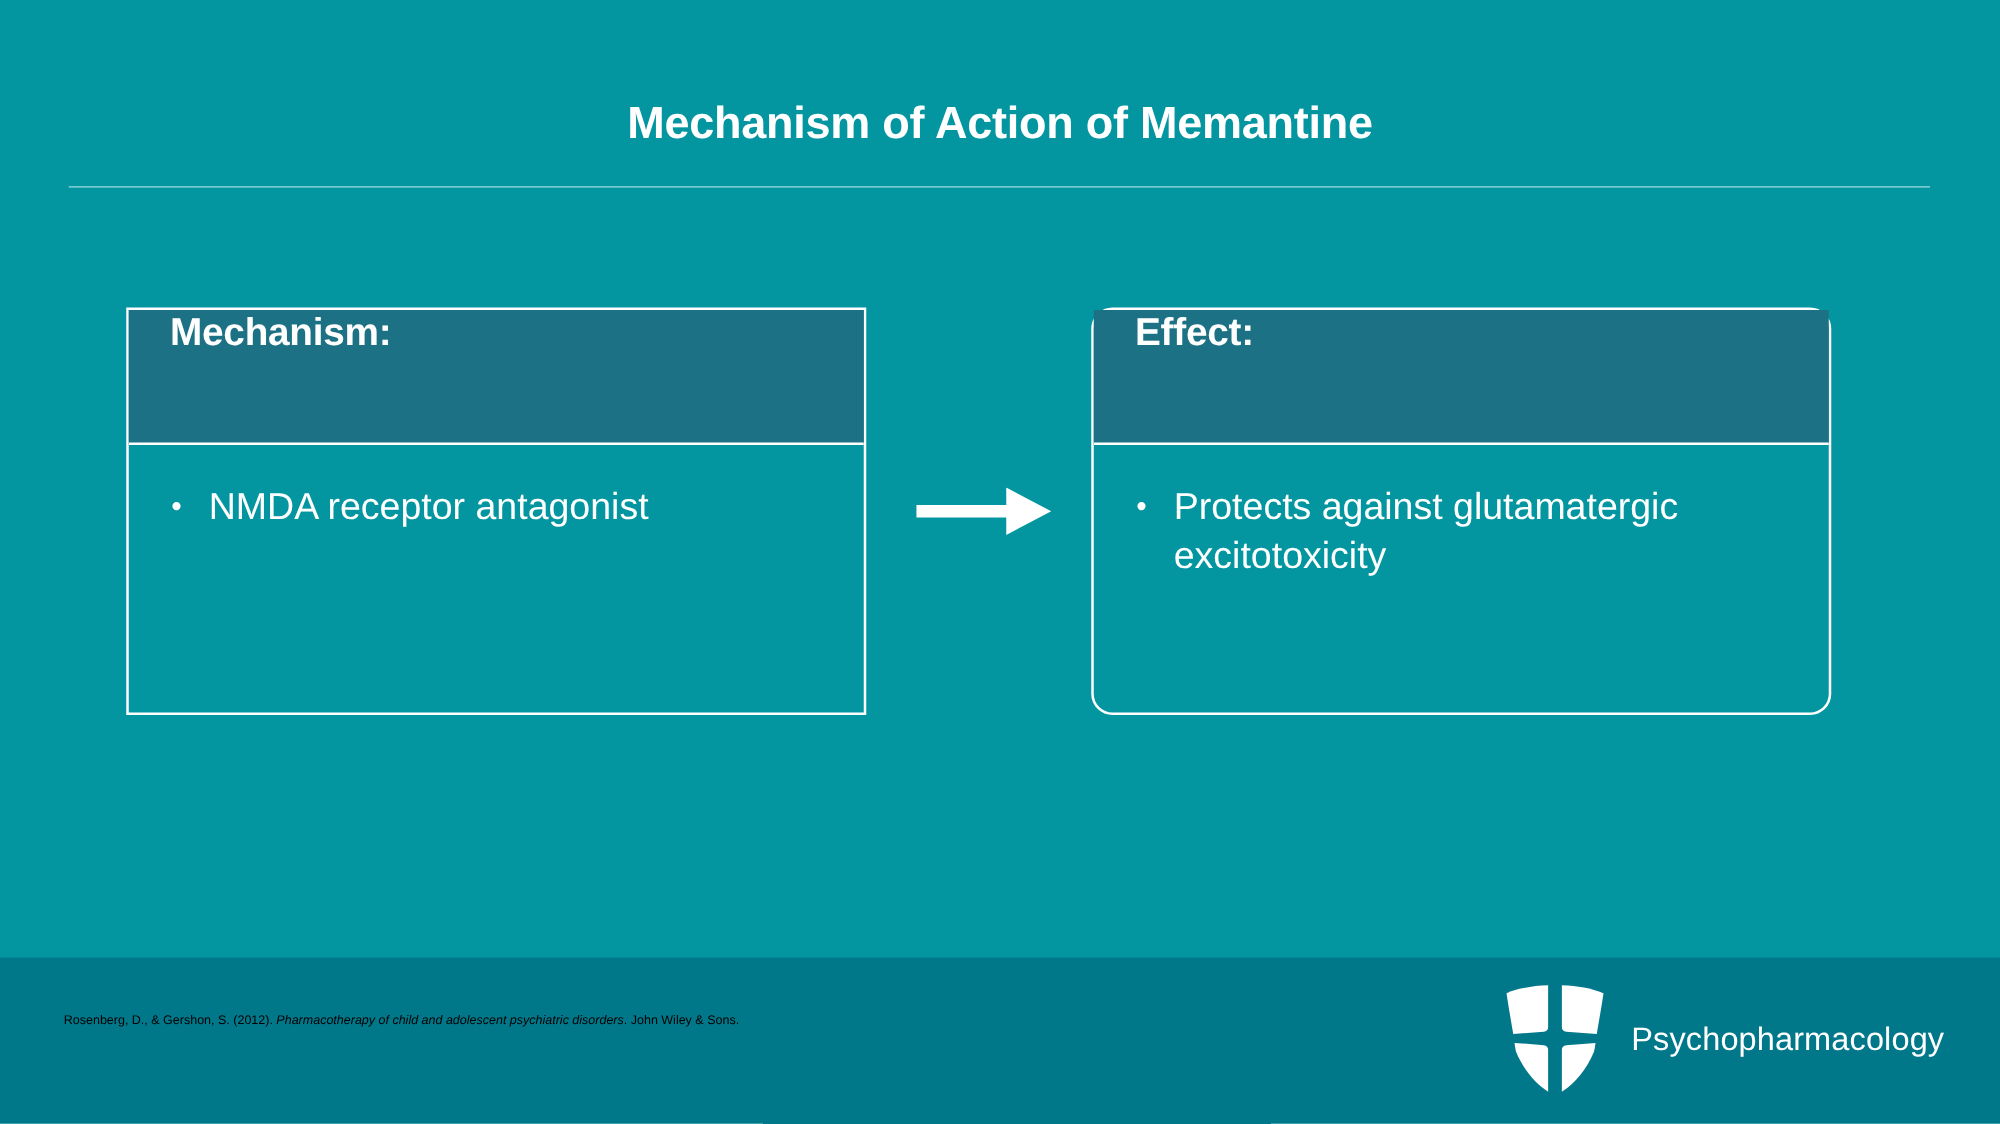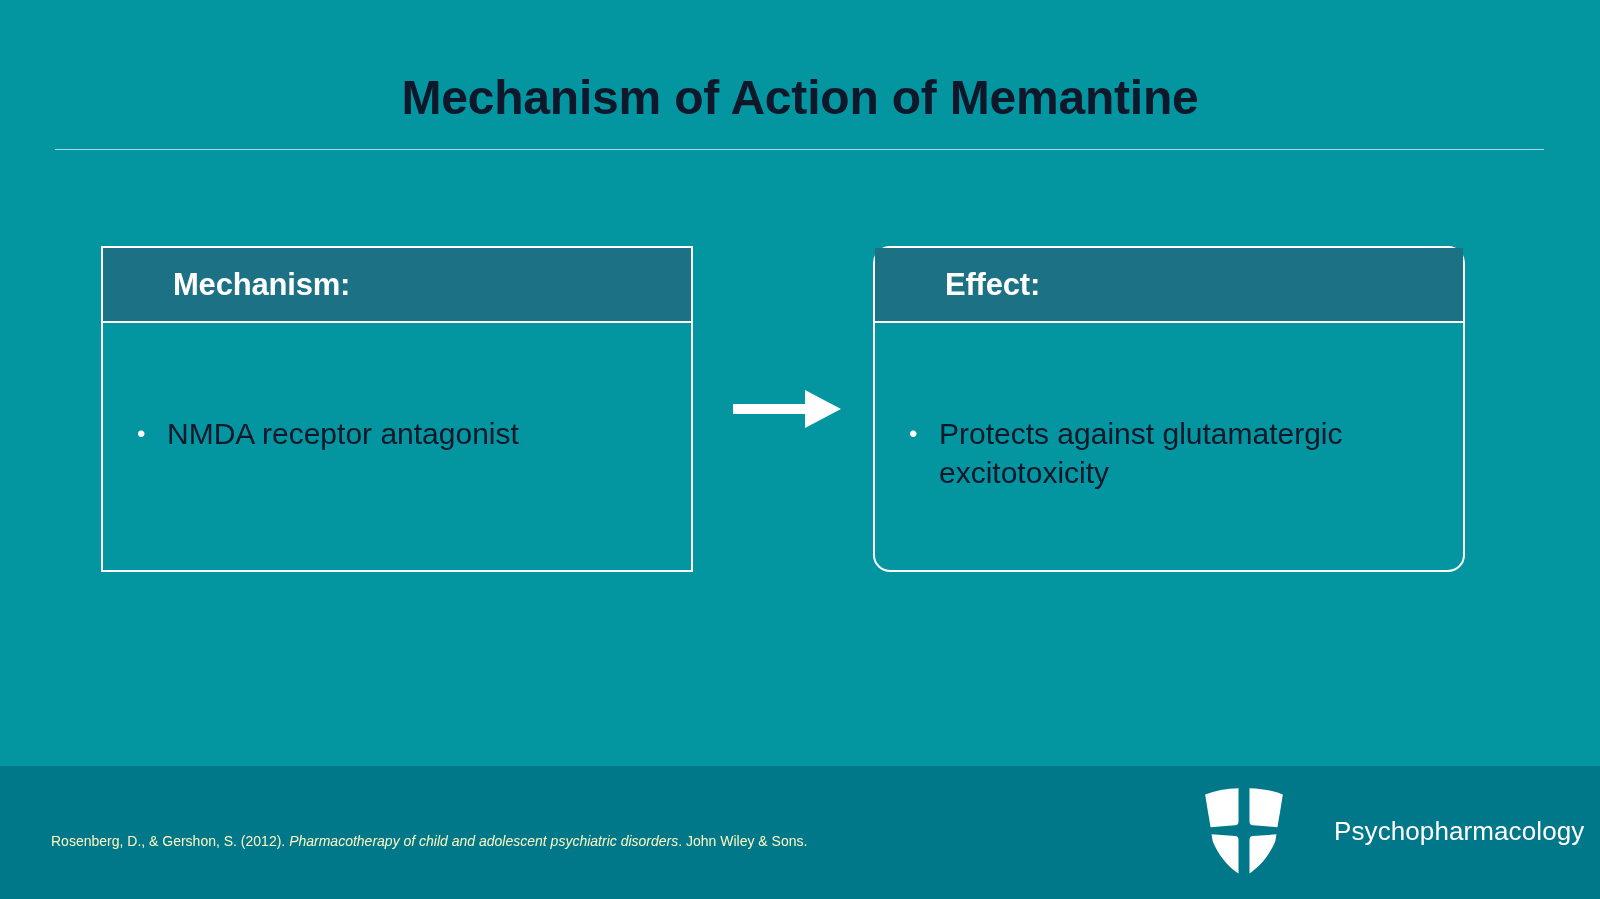--- a/index.html
+++ b/index.html
@@ -18,22 +18,22 @@
     -webkit-font-smoothing: antialiased;
   }
 
   
   .title {
     position: absolute;
     left: 0;
     top: 66px;
     width: 1600px;
     text-align: center;
-    color: #0f172a;
-    font-size: 48px;
+    color: #ffffff;
+    font-size: 36px;
     font-weight: bold;
     letter-spacing: -0.2px;
     line-height: 64px;
     white-space: nowrap;
   }
   .title-rule {
     position: absolute;
     left: 55px;
     top: 149px;
     width: 1489px;
@@ -49,27 +49,26 @@
     background: #0496a0;
   }
   .box-left  { left: 101px;  top: 246px; width: 592px; height: 326px; }
   .box-right { left: 873px;  top: 246px; width: 592px; height: 326px; border-radius: 17px; }
 
   .box-head {
     position: absolute;
     left: 0;
     top: 0;
     right: 0;
-    height: 75px;
+    height: 108px;
     background: #1d7184;
     border-bottom: 2px solid #ffffff;
     box-sizing: border-box;
     display: flex;
-    align-items: center;
-    padding-left: 37px;
+    align-items: flex-start;
   }
   .box-head-label {
     color: #ffffff;
     font-size: 31px;
     font-weight: bold;
     padding-left: 33px;
     letter-spacing: -0.2px;
   }
 
   .box-body {
@@ -82,27 +81,26 @@
     box-sizing: border-box;
   }
 
   ul.bullets {
     list-style: none;
     margin: 0;
     padding: 0;
   }
   ul.bullets li {
     position: relative;
-    color: #0f172a;
+    color: #ffffff;
     font-size: 30px;
     line-height: 39px;
     padding-left: 38px;
     margin-bottom: 26px;
     font-weight: normal;
-    margin-top: 28px;
   }
   ul.bullets li:last-child { margin-bottom: 0; }
   ul.bullets li::before {
     content: "\2022";
     position: absolute;
     left: 8px;
     top: 0;
     font-size: 24px;
     line-height: 39px;
     color: #ffffff;
@@ -122,36 +120,35 @@
     position: absolute;
     left: 0;
     bottom: 0;
     width: 1600px;
     height: 133px;
     background: #01788a;
   }
   .citation {
     position: absolute;
     left: 51px;
-    top: 65px;
-    color: #fef9c3;
-    font-size: 14px;
+    top: 41px;
+    color: #000000;
+    font-size: 10px;
     line-height: 20px;
     white-space: nowrap;
   }
   .citation i { font-style: italic; }
 
   .logo-wrap {
     position: absolute;
     left: 1203px;
     top: 10px;
     height: 110px;
     display: flex;
     align-items: center;
-    gap: 29px;
   }
   .logo-mark { width: 82px; height: 86px; flex: 0 0 auto; }
   .logo-text {
     margin-left: 20px;
     color: #ffffff;
     font-size: 26px;
     line-height: 32px;
     font-weight: normal;
     letter-spacing: 0.1px;
   }

